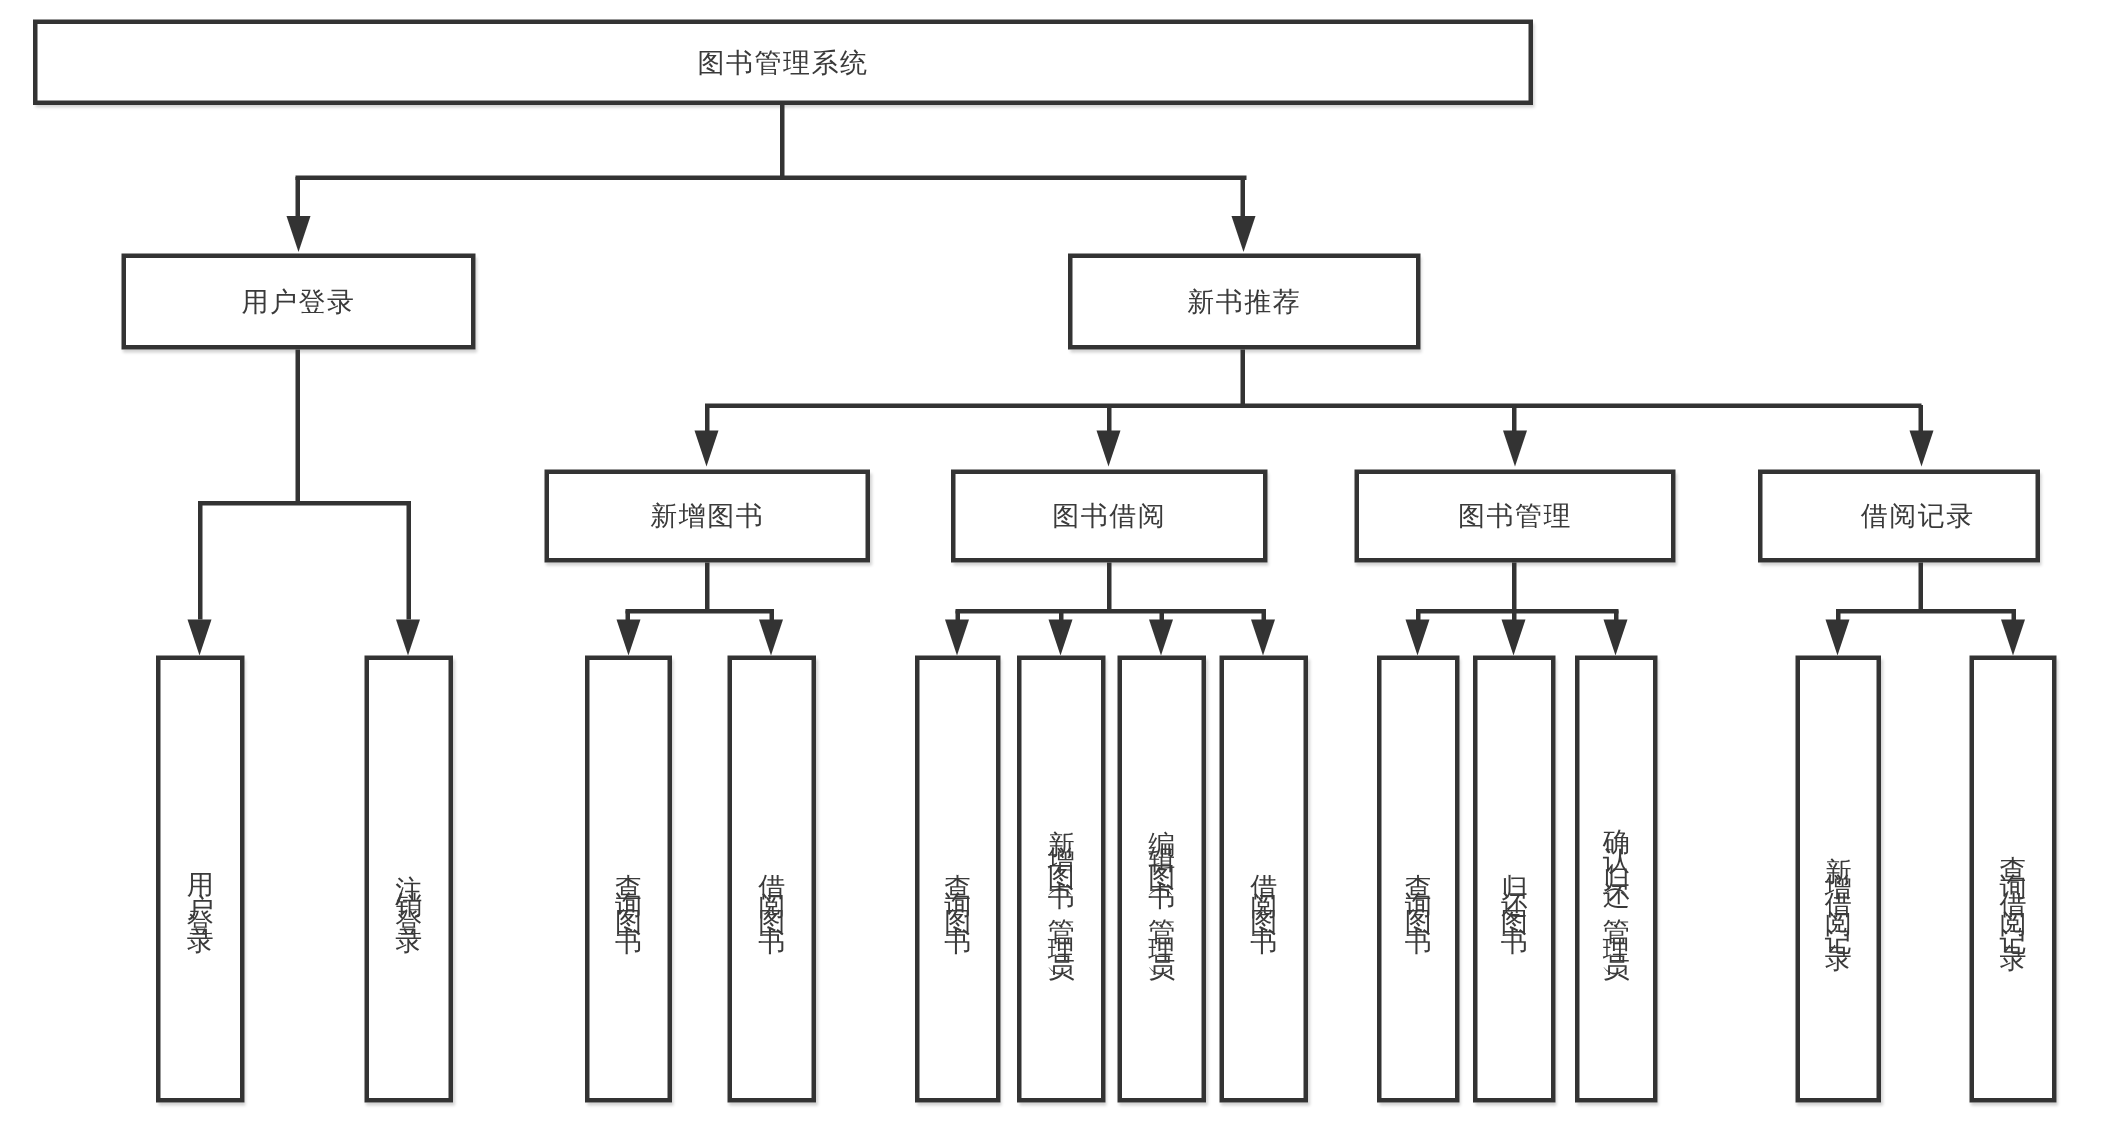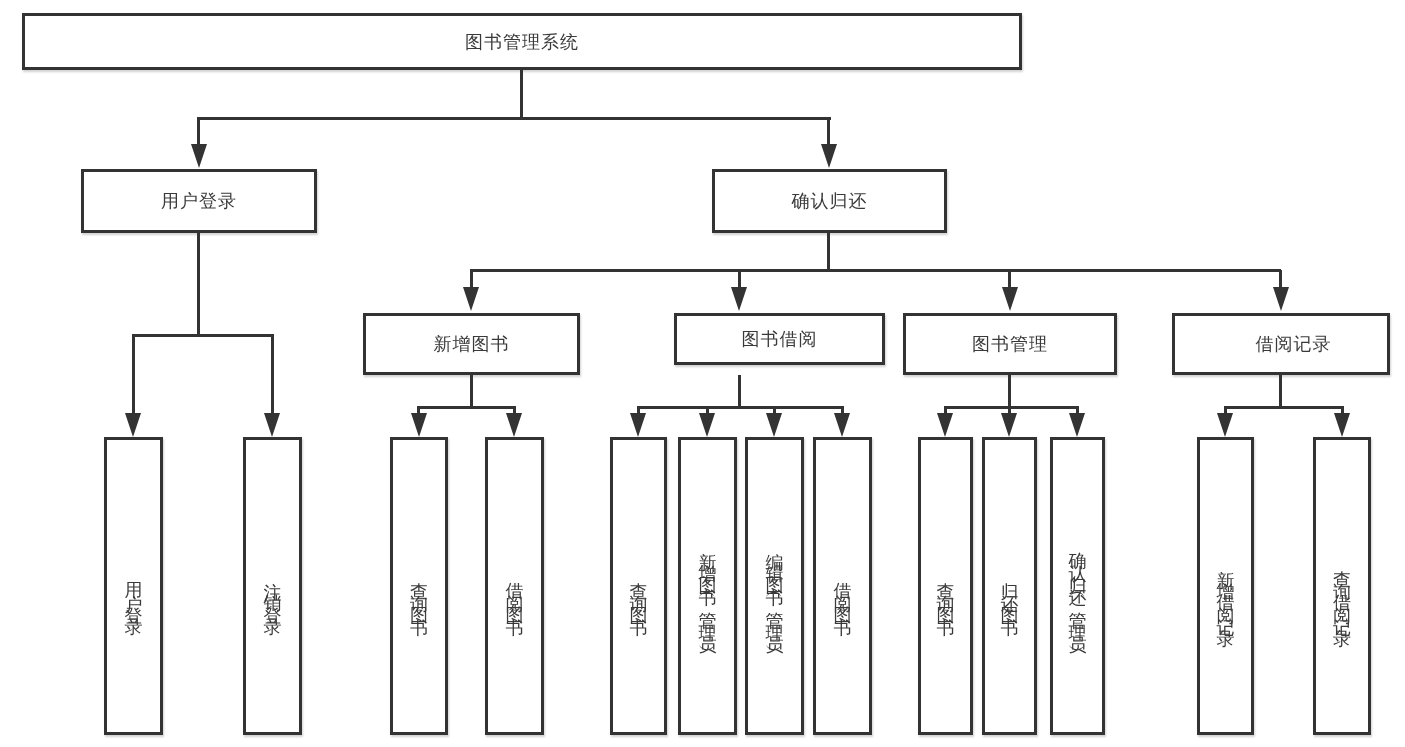--- a/index.html
+++ b/index.html
@@ -42,21 +42,21 @@
   <div class="line" style="left:197px;top:117px;width:634px;height:3px;"></div>
   <div class="line" style="left:197px;top:118px;width:3px;height:32px;"></div>
   <div class="line" style="left:827px;top:118px;width:3px;height:32px;"></div>
   <div class="arrow" style="left:191px;top:144px;"></div>
   <div class="arrow" style="left:821px;top:144px;"></div>
 
   <div class="box" style="left:81px;top:169px;width:236px;height:64px;">
     <span class="lbl">用户登录</span>
   </div>
   <div class="box" style="left:712px;top:169px;width:235px;height:64px;">
-    <span class="lbl">确认归还</span>
+    <span class="lbl">新书推荐</span>
   </div>
 
   <div class="line" style="left:197px;top:233px;width:3px;height:102px;"></div>
   <div class="line" style="left:132px;top:334px;width:142px;height:3px;"></div>
   <div class="line" style="left:132px;top:335px;width:3px;height:78px;"></div>
   <div class="line" style="left:271px;top:335px;width:3px;height:78px;"></div>
   <div class="arrow" style="left:125px;top:413px;"></div>
   <div class="arrow" style="left:264px;top:413px;"></div>
 
   <div class="line" style="left:827px;top:233px;width:3px;height:38px;"></div>
@@ -66,27 +66,27 @@
   <div class="line" style="left:1008px;top:270px;width:3px;height:20px;"></div>
   <div class="line" style="left:1279px;top:270px;width:3px;height:20px;"></div>
   <div class="arrow" style="left:463px;top:287px;"></div>
   <div class="arrow" style="left:731px;top:287px;"></div>
   <div class="arrow" style="left:1002px;top:287px;"></div>
   <div class="arrow" style="left:1273px;top:287px;"></div>
 
   <div class="box" style="left:363px;top:313px;width:217px;height:62px;">
     <span class="lbl">新增图书</span>
   </div>
-  <div class="box" style="left:634px;top:313px;width:211px;height:52px;margin-left:40px;">
+  <div class="box" style="left:634px;top:313px;width:211px;height:62px;">
     <span class="lbl">图书借阅</span>
   </div>
   <div class="box" style="left:903px;top:313px;width:214px;height:62px;">
     <span class="lbl">图书管理</span>
   </div>
-  <div class="box" style="left:1172px;top:313px;width:218px;height:62px;padding-left:25px;">
+  <div class="box" style="left:1172px;top:313px;width:188px;height:62px;padding-left:25px;">
     <span class="lbl">借阅记录</span>
   </div>
 
   <div class="line" style="left:470px;top:375px;width:3px;height:32px;"></div>
   <div class="line" style="left:738px;top:375px;width:3px;height:32px;"></div>
   <div class="line" style="left:1008px;top:375px;width:3px;height:32px;"></div>
   <div class="line" style="left:1279px;top:375px;width:3px;height:32px;"></div>
 
   <div class="line" style="left:417px;top:406px;width:99px;height:3px;"></div>
   <div class="line" style="left:637px;top:406px;width:207px;height:3px;"></div>

